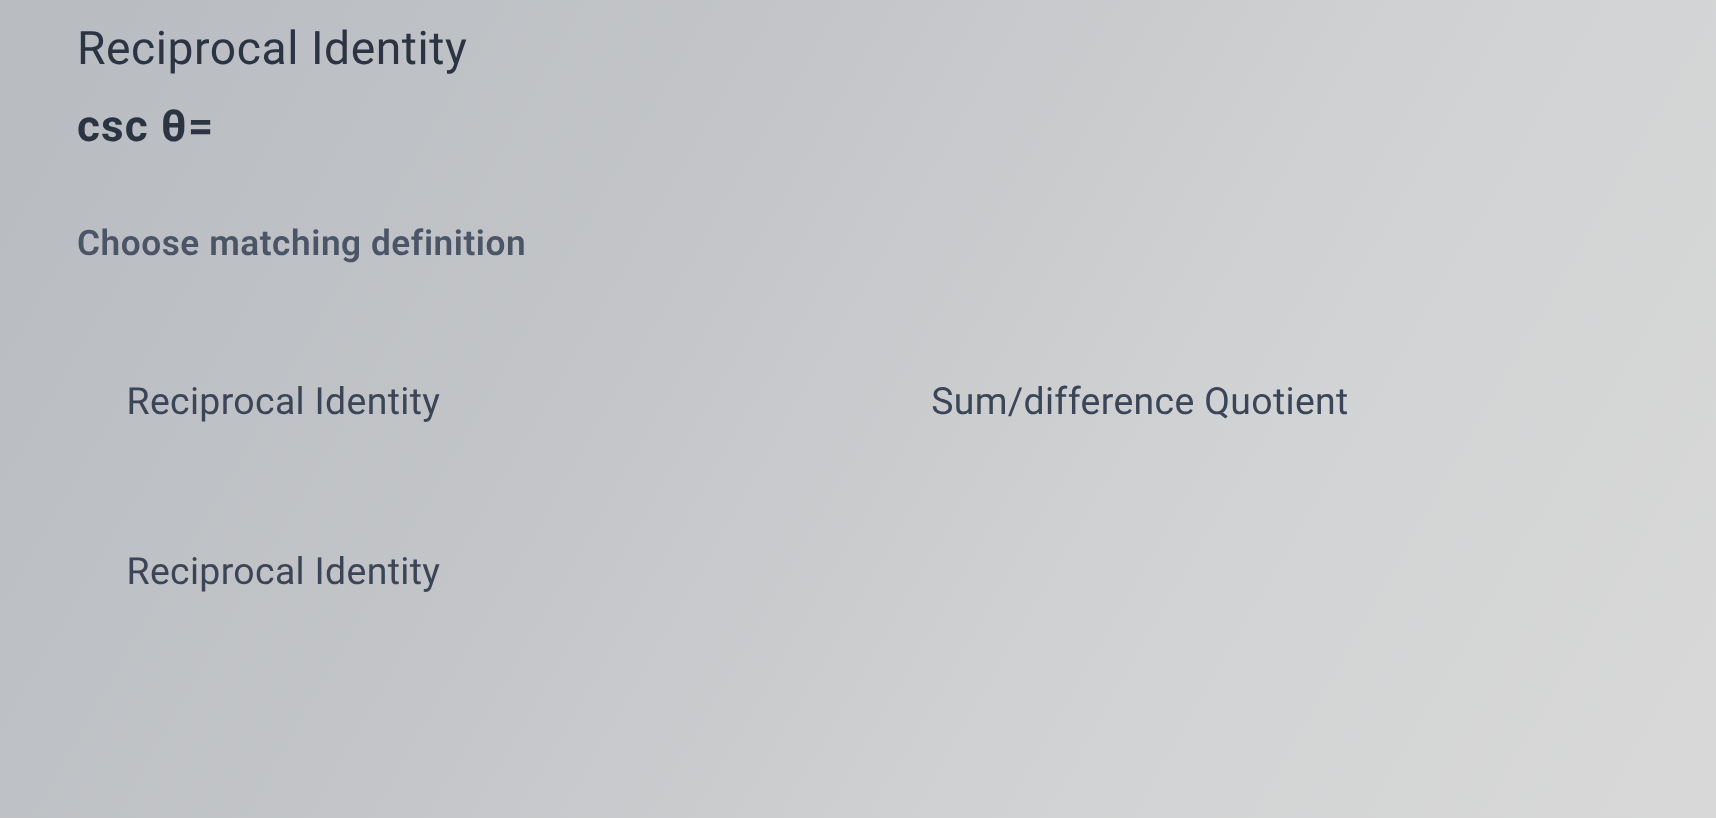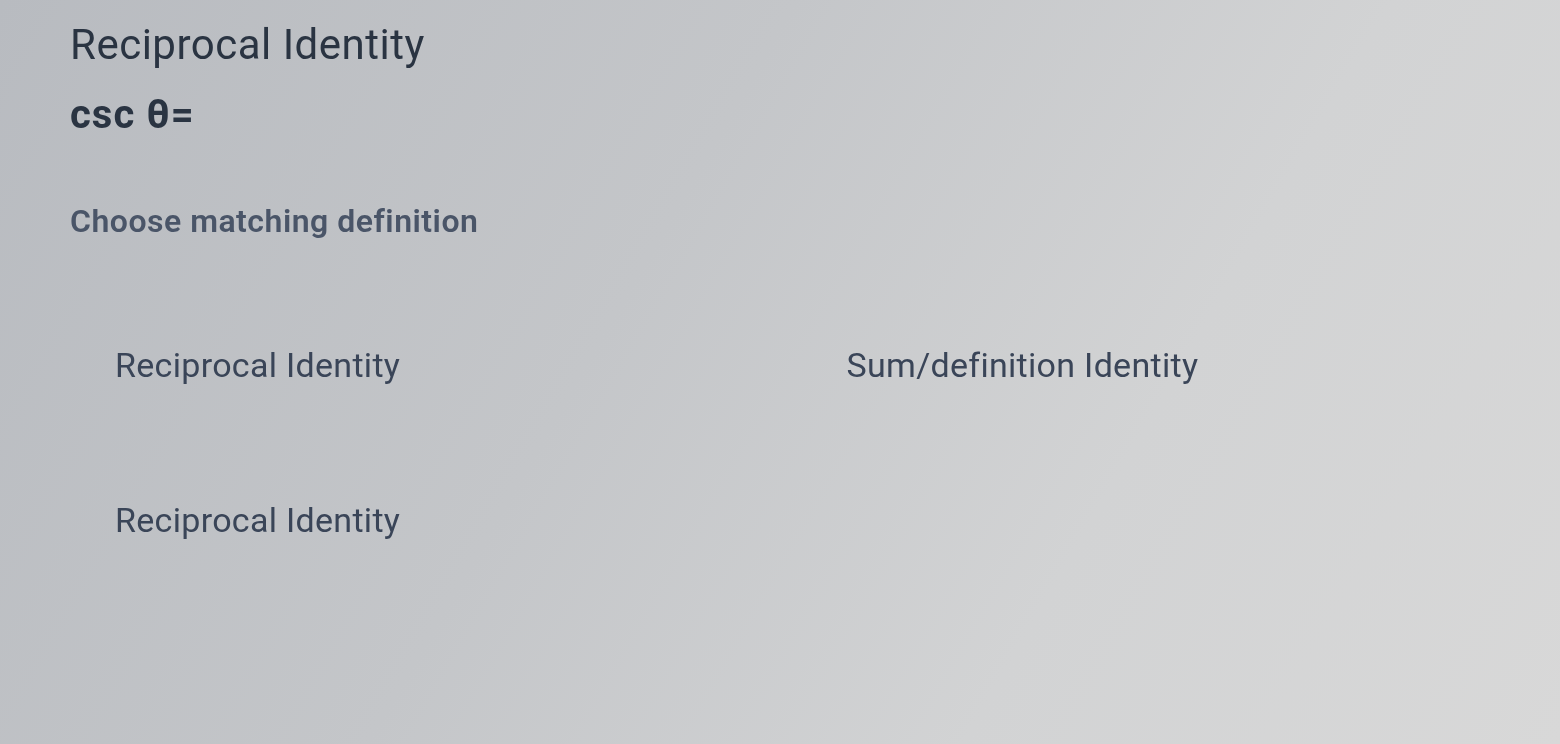--- a/index.html
+++ b/index.html
@@ -57,16 +57,16 @@
   </style>
 </head>
 <body>
 
 <div class="container">
   <div class="term-title">Reciprocal Identity</div>
   <div class="term-formula">csc θ=</div>
   <div class="instruction">Choose matching definition</div>
   <div class="options">
     <div class="option">Reciprocal Identity</div>
-    <div class="option">Sum/definition Identity</div>
+    <div class="option">Sum/difference Quotient</div>
     <div class="option">Reciprocal Identity</div>
   </div>
 </div>
 
 </body></html>

